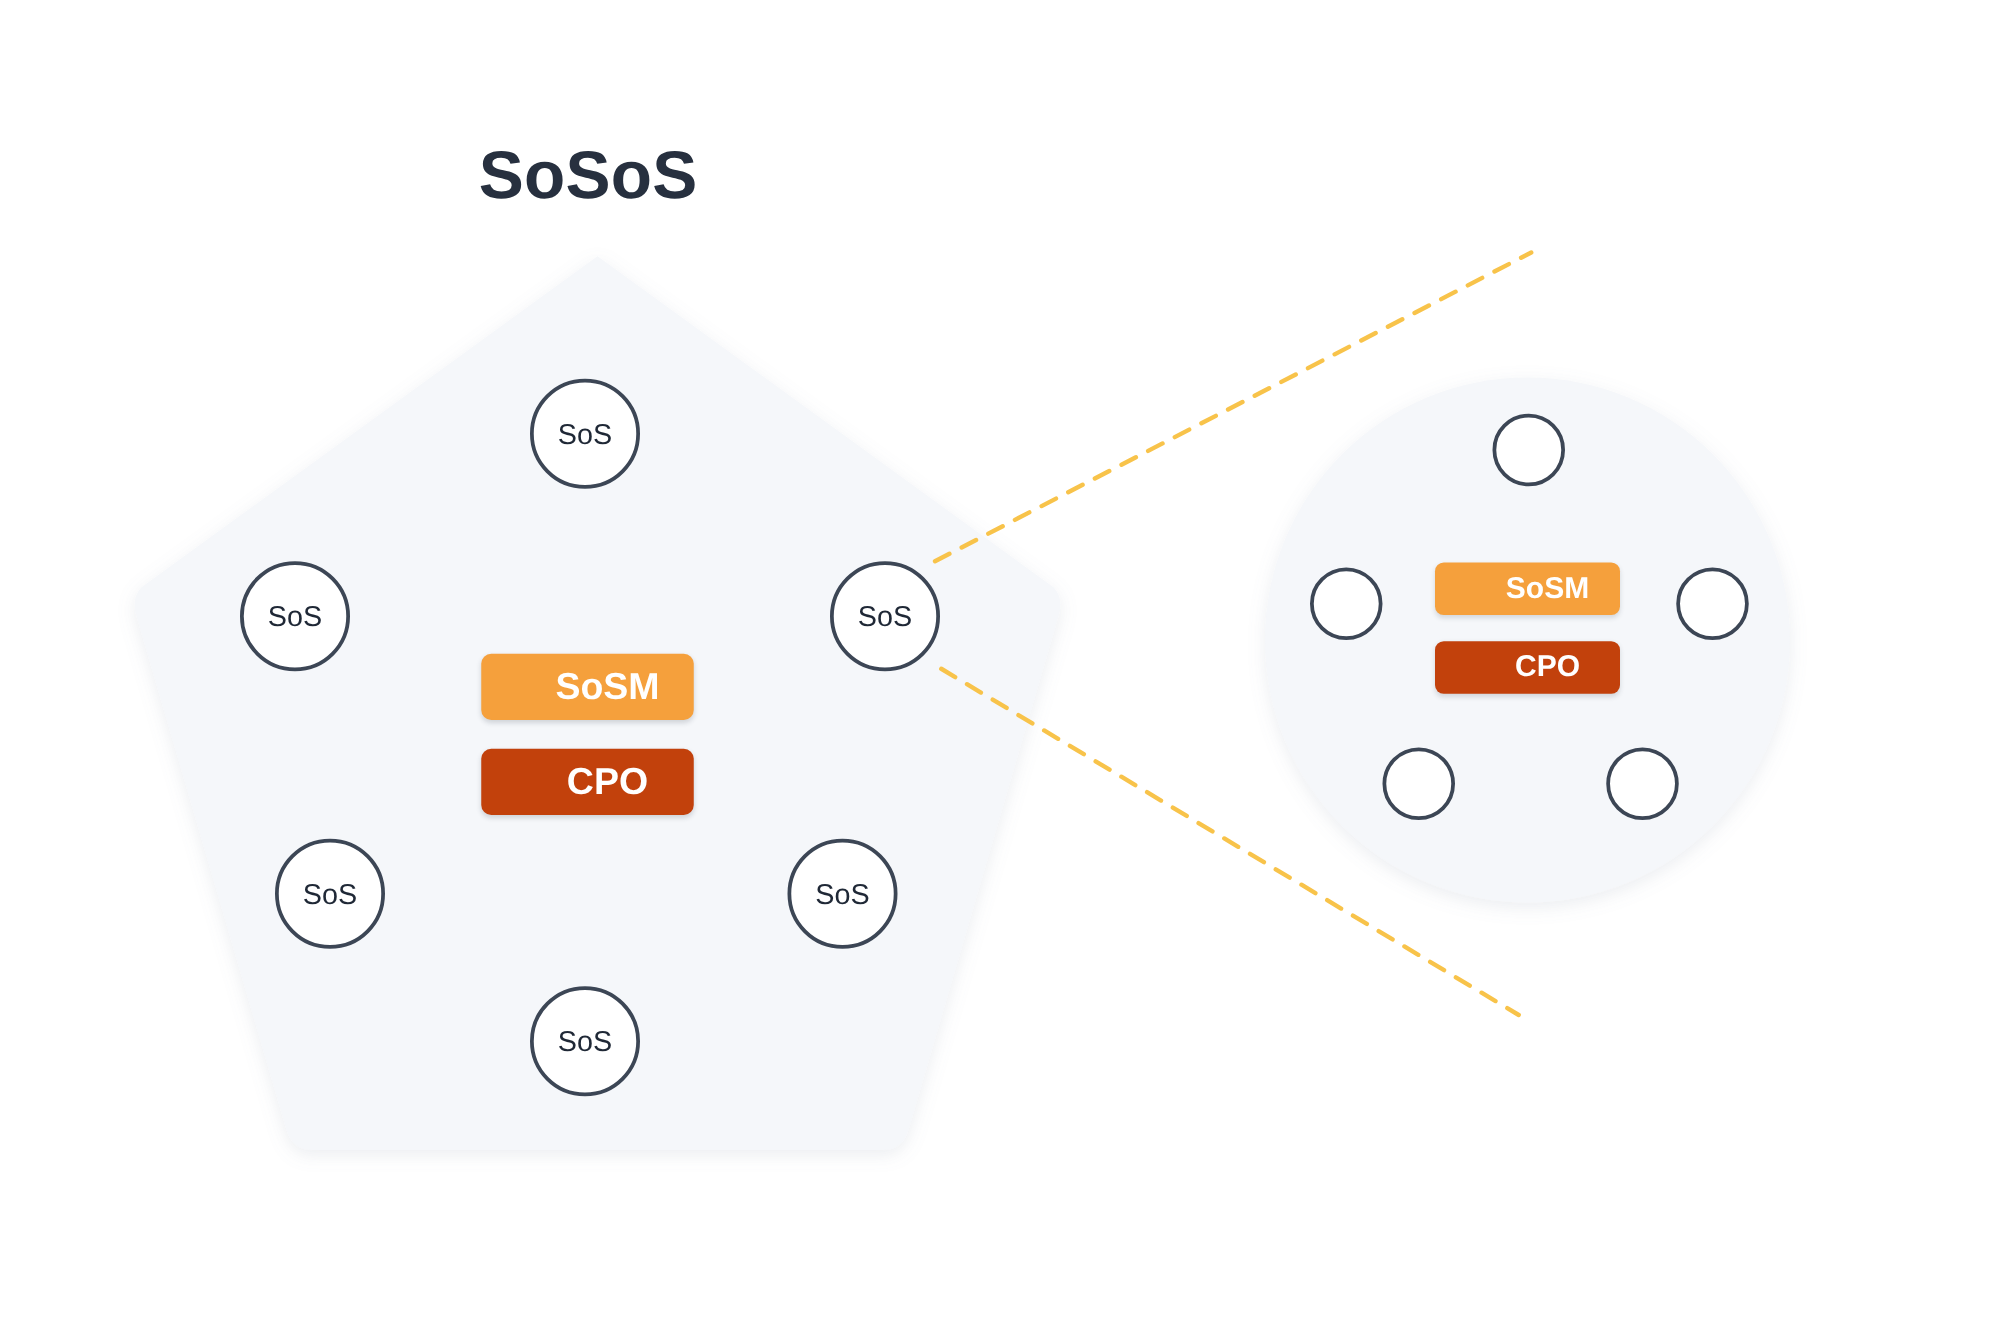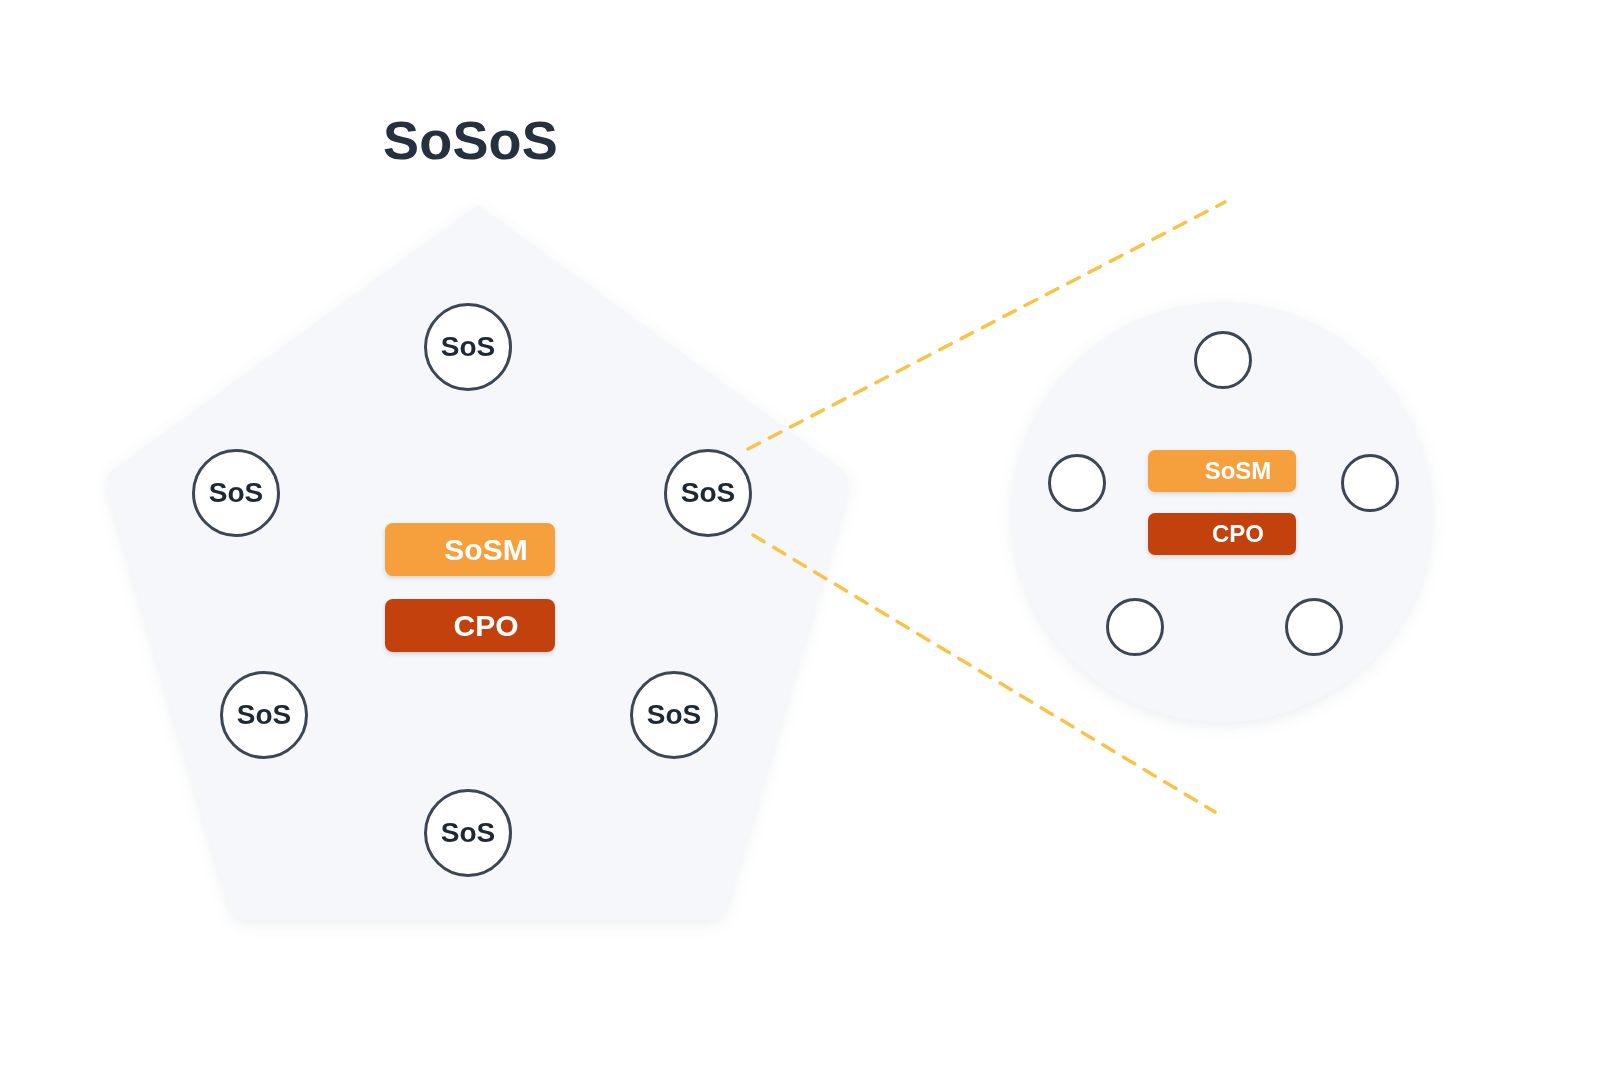--- a/index.html
+++ b/index.html
@@ -46,22 +46,22 @@
     position: absolute;
     width: 88px;
     height: 88px;
     border-radius: 50%;
     background: #ffffff;
     border: 3px solid #3c4655;
     box-sizing: border-box;
     display: flex;
     align-items: center;
     justify-content: center;
-    font-size: 28px;
-    font-weight: 700;
+    font-size: 23px;
+    font-weight: 400;
     color: #1f2836;
     text-align: right;
   }
 
   
   .detail-node {
     position: absolute;
     width: 58px;
     height: 58px;
     border-radius: 50%;

